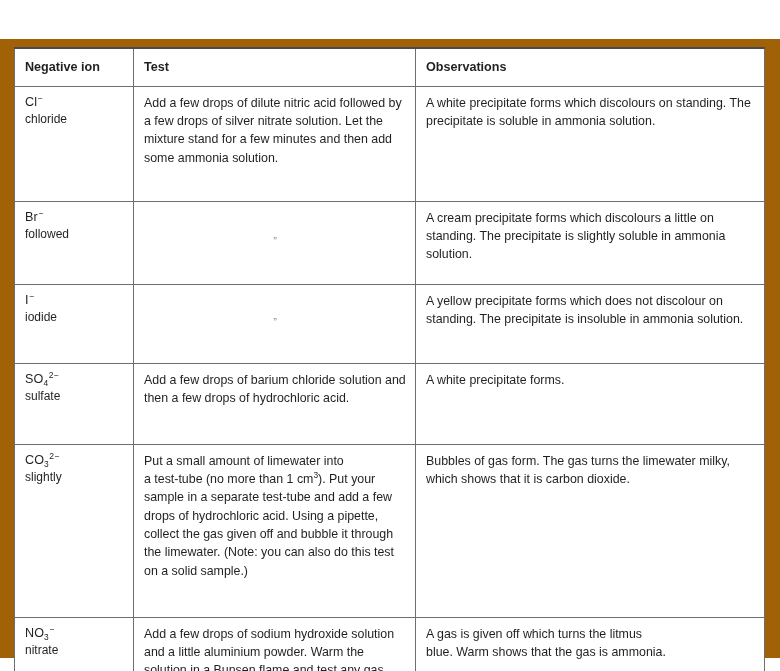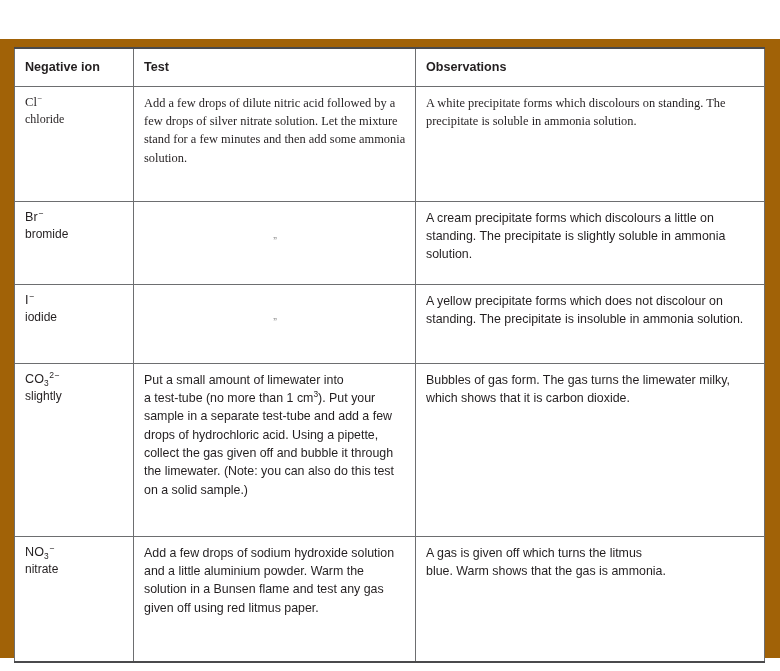--- a/index.html
+++ b/index.html
@@ -112,21 +112,21 @@
   }
   .body-text sup {
     font-size: 8.4px;
     vertical-align: baseline;
     position: relative;
     top: -5px;
     line-height: 0;
   }
 
   
-  tr.row-chloride   td { height: 100px; font-family: Liberation Serif, serif; }
+  tr.row-chloride   td { height: 100px; }
   tr.row-bromide    td { height: 68px;  }
   tr.row-iodide     td { height: 64px;  }
   tr.row-sulfate    td { height: 66px;  }
   tr.row-carbonate  td { height: 158px; }
   tr.row-nitrate    td { height: 110px; }
 </style>
 </head>
 <body>
 
 <div class="sheet">
@@ -155,21 +155,21 @@
           <span class="body-text">Add a few drops of dilute nitric acid followed by a few drops of silver nitrate solution.  Let the mixture stand for a few minutes and then add some ammonia solution.</span>
         </td>
         <td>
           <span class="body-text">A white precipitate forms which discolours on standing.  The precipitate is soluble in ammonia solution.</span>
         </td>
       </tr>
 
       <tr class="row-bromide">
         <td class="ion-cell">
           <span class="formula"><span>Br</span><sub></sub><sup>−</sup></span>
-          <span class="ion-name">bromide</span>
+          <span class="ion-name">followed</span>
         </td>
         <td>
           <span class="ditto">”</span>
         </td>
         <td>
           <span class="body-text">A cream precipitate forms which discolours a little on standing.  The precipitate is slightly soluble in ammonia solution.</span>
         </td>
       </tr>
 
       <tr class="row-iodide">
@@ -178,20 +178,32 @@
           <span class="ion-name">iodide</span>
         </td>
         <td>
           <span class="ditto low">”</span>
         </td>
         <td>
           <span class="body-text">A yellow precipitate forms which does not discolour on standing.  The precipitate is insoluble in ammonia solution.</span>
         </td>
       </tr>
 
+      <tr class="row-sulfate">
+        <td class="ion-cell">
+          <span class="formula"><span>SO</span><sub>4</sub><sup>2−</sup></span>
+          <span class="ion-name">sulfate</span>
+        </td>
+        <td>
+          <span class="body-text">Add a few drops of barium chloride solution and then a few drops of hydrochloric acid.</span>
+        </td>
+        <td>
+          <span class="body-text">A white precipitate forms.</span>
+        </td>
+      </tr>
 
       <tr class="row-carbonate">
         <td class="ion-cell">
           <span class="formula"><span>CO</span><sub>3</sub><sup>2−</sup></span>
           <span class="ion-name">slightly</span>
         </td>
         <td>
           <span class="body-text"><span>Put a small amount of limewater into
  a test-tube (no more than 1 cm</span><sup>3</sup><span>).  Put your sample in a separate test-tube and add a few drops of hydrochloric acid. Using a pipette, collect the gas given off and bubble it through the limewater. (Note: you can also do this test on a solid sample.)</span></span>
         </td>

